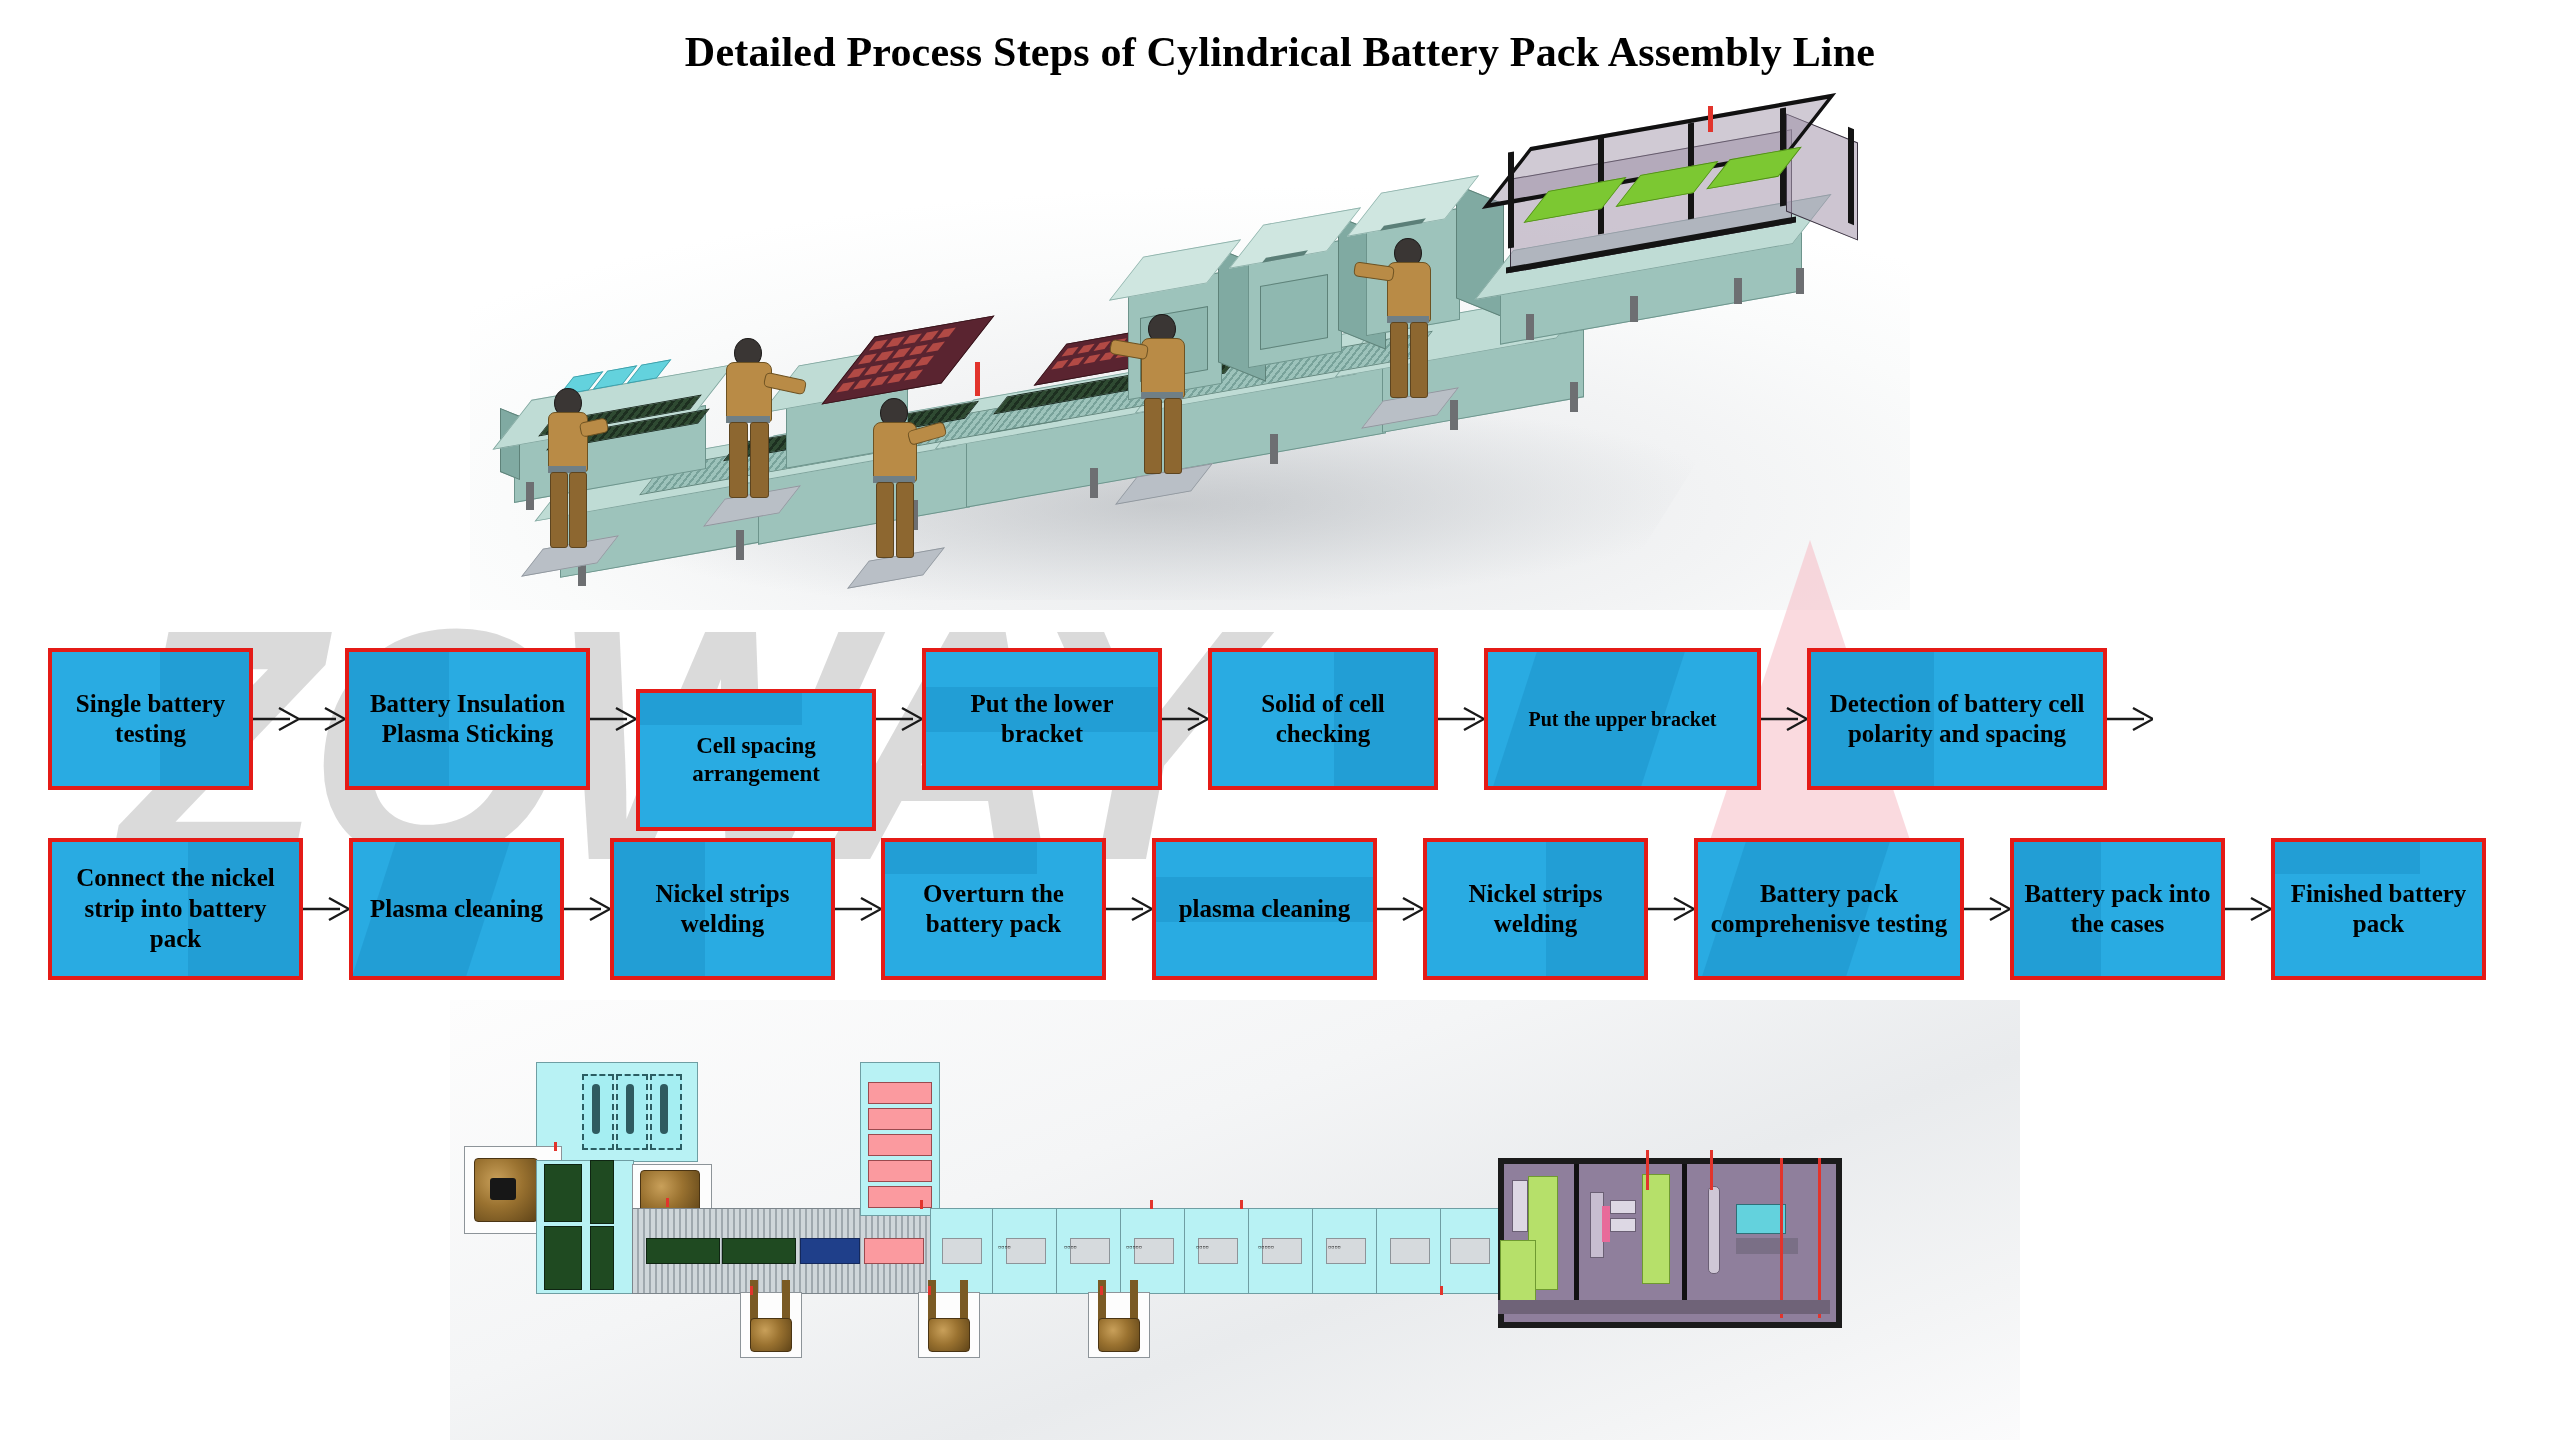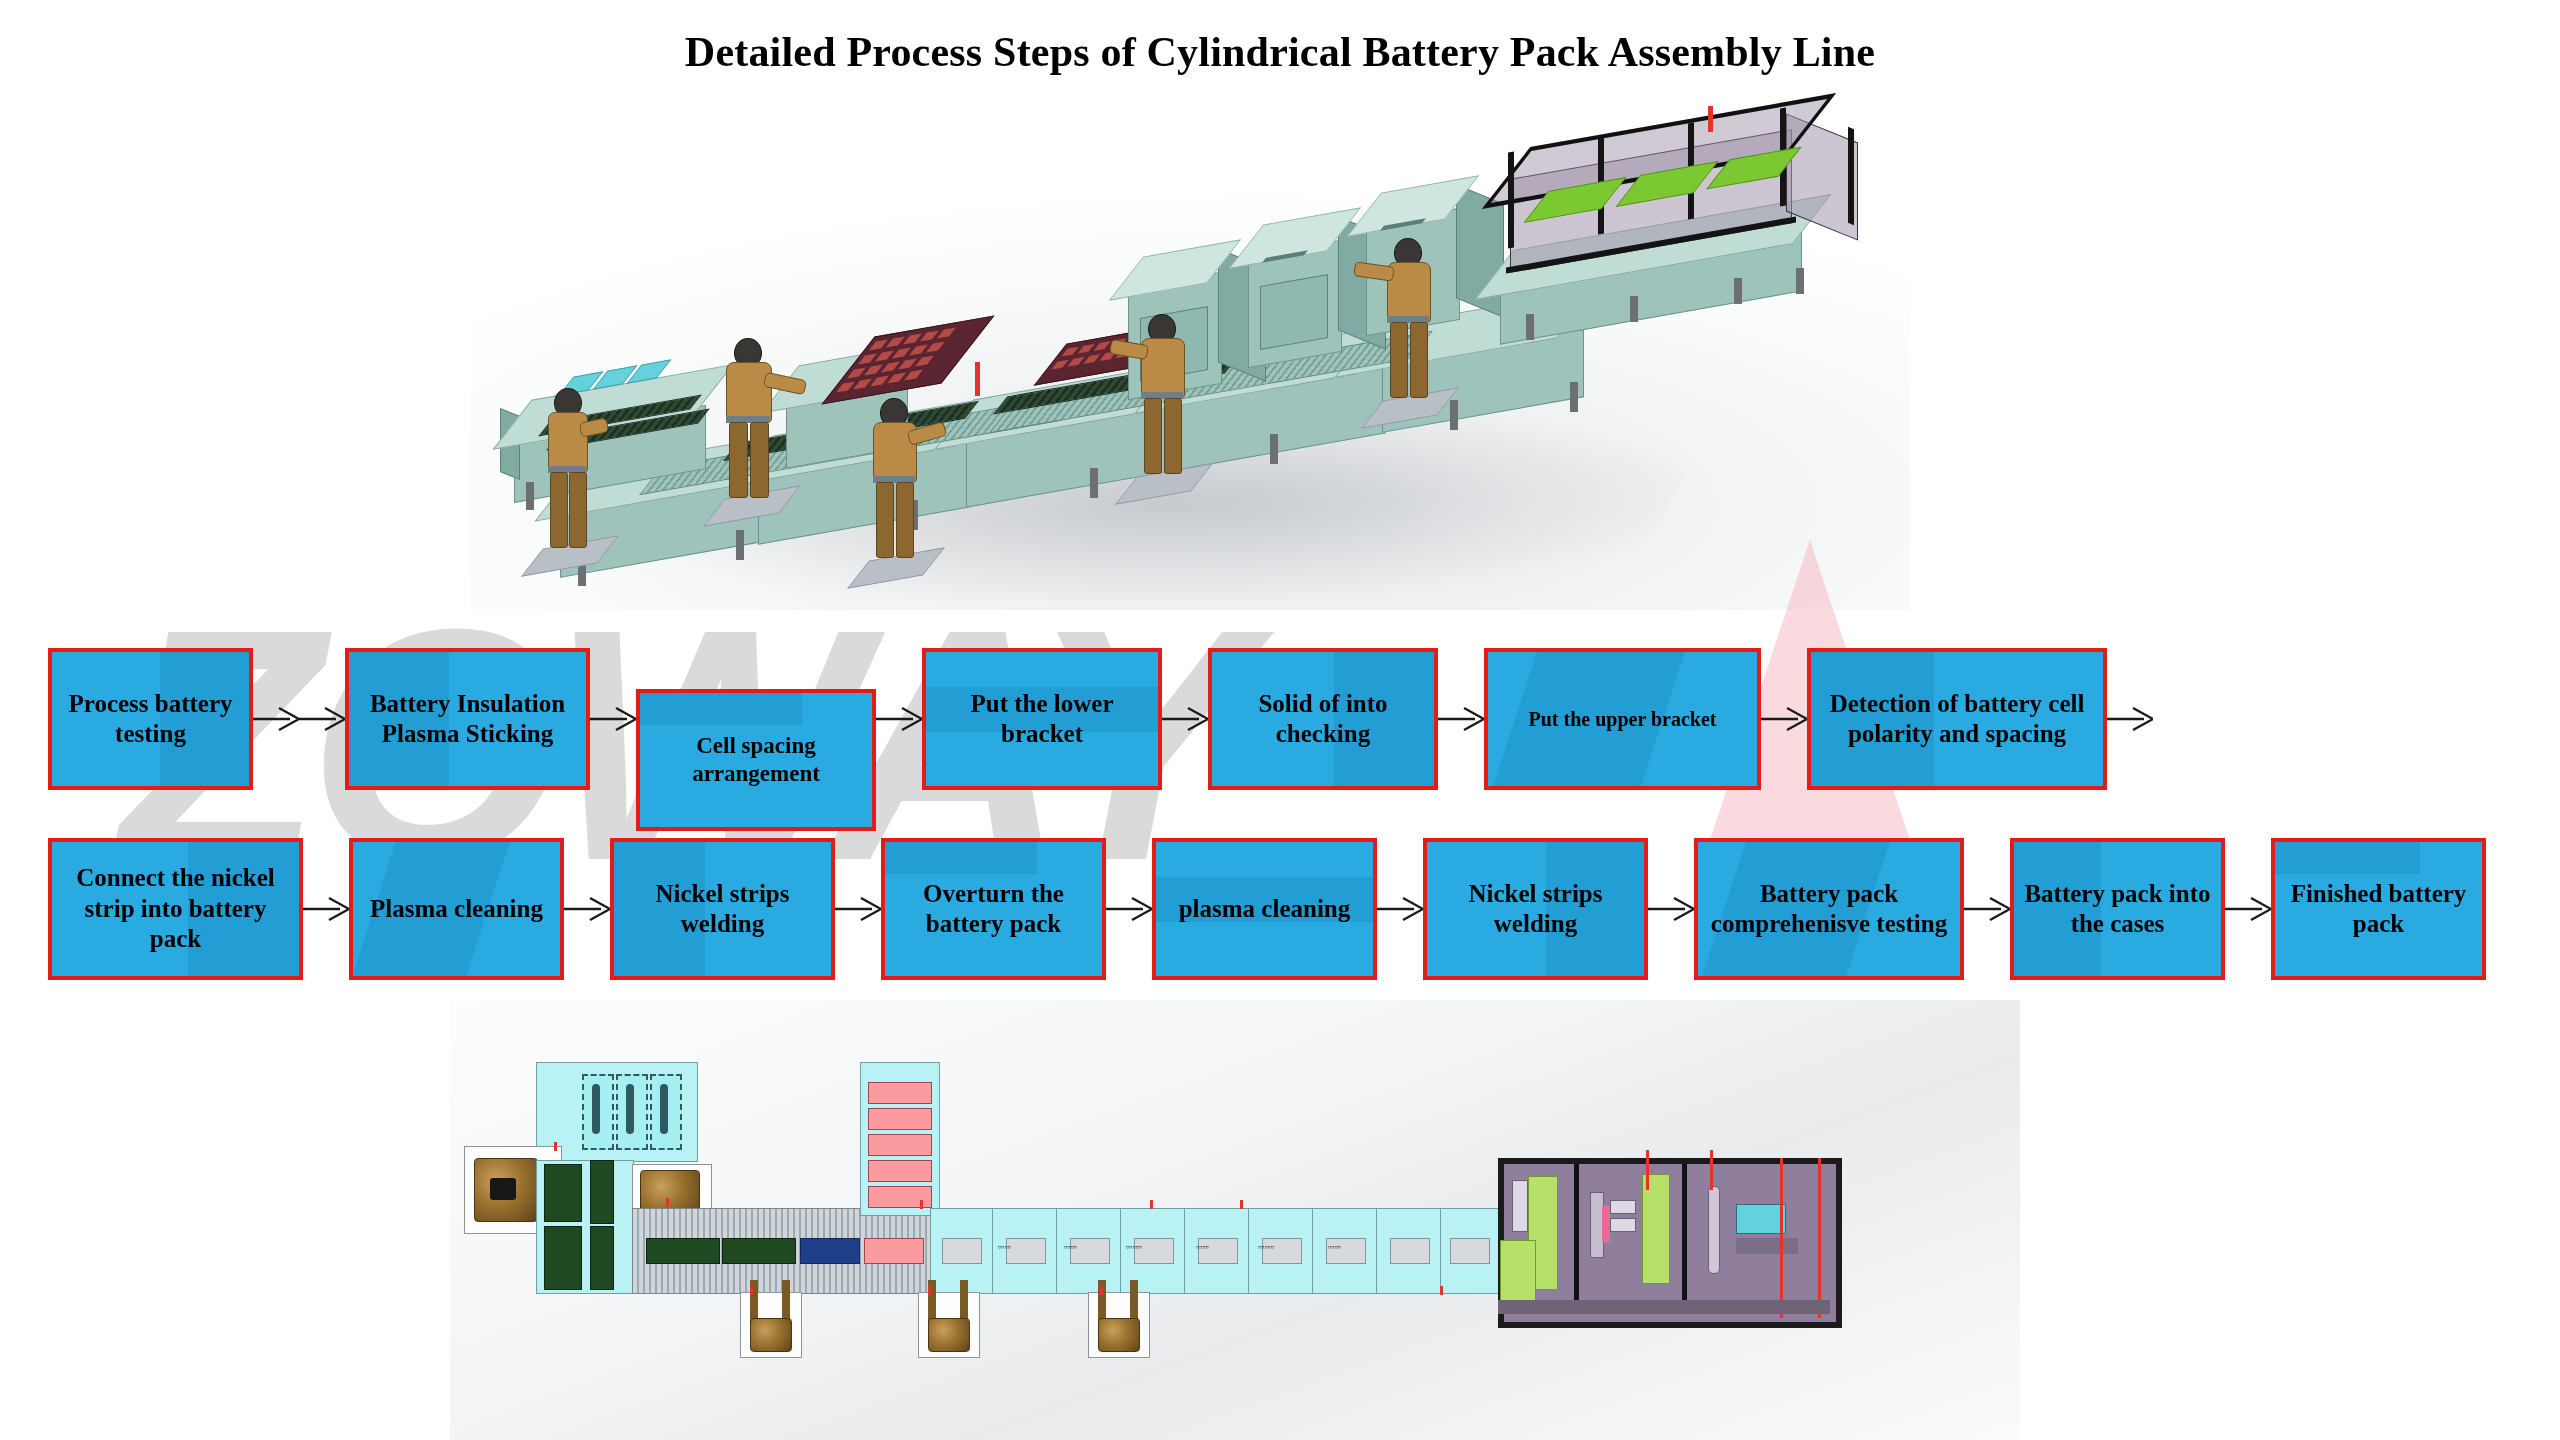--- a/index.html
+++ b/index.html
@@ -297,21 +297,21 @@
       <div class="wbody" style="left:-24px;top:32px;width:38px;height:13px;border-radius:5px;transform:rotate(8deg);"></div>
     </div>
   </div>
 
   <div class="wm-tri"></div>
   <div class="wm-text">ZOWAY</div>
 
   <div class="flow-row" id="row1" style="left:48px;top:648px;height:142px;">
       <div class="fbox" style="width: 205px; height: 142px; font-size: 25px;">
         <div class="tint" style="left: 55%; top: 0px; width: 45%; height: 100%;"></div>
-        <span class="lbl">Process battery testing</span>
+        <span class="lbl">Single battery testing</span>
       </div>
       <div class="arrow" style="width: 46px;">
         <svg width="46" height="26" viewBox="0 0 46 26">
           <line x1="0" y1="13" x2="37" y2="13" stroke="#1a1a1a" stroke-width="2.4"></line>
           <polyline points="26,2 46,13 26,24" fill="none" stroke="#1a1a1a" stroke-width="2.4"></polyline>
         </svg>
       </div>
       <div class="arrow" style="width: 46px;">
         <svg width="46" height="26" viewBox="0 0 46 26">
           <line x1="0" y1="13" x2="37" y2="13" stroke="#1a1a1a" stroke-width="2.4"></line>
@@ -343,21 +343,21 @@
         <span class="lbl">Put the lower bracket</span>
       </div>
       <div class="arrow" style="width: 46px;">
         <svg width="46" height="26" viewBox="0 0 46 26">
           <line x1="0" y1="13" x2="37" y2="13" stroke="#1a1a1a" stroke-width="2.4"></line>
           <polyline points="26,2 46,13 26,24" fill="none" stroke="#1a1a1a" stroke-width="2.4"></polyline>
         </svg>
       </div>
       <div class="fbox" style="width: 230px; height: 142px; font-size: 25px;">
         <div class="tint" style="left: 55%; top: 0px; width: 45%; height: 100%;"></div>
-        <span class="lbl">Solid of into checking</span>
+        <span class="lbl">Solid of cell checking</span>
       </div>
       <div class="arrow" style="width: 46px;">
         <svg width="46" height="26" viewBox="0 0 46 26">
           <line x1="0" y1="13" x2="37" y2="13" stroke="#1a1a1a" stroke-width="2.4"></line>
           <polyline points="26,2 46,13 26,24" fill="none" stroke="#1a1a1a" stroke-width="2.4"></polyline>
         </svg>
       </div>
       <div class="fbox" style="width: 277px; height: 142px; font-size: 20px;">
         <div class="tint" style="left: 10%; top: 0px; width: 55%; height: 100%; transform: skewX(-18deg);"></div>
         <span class="lbl">Put the upper bracket</span>

